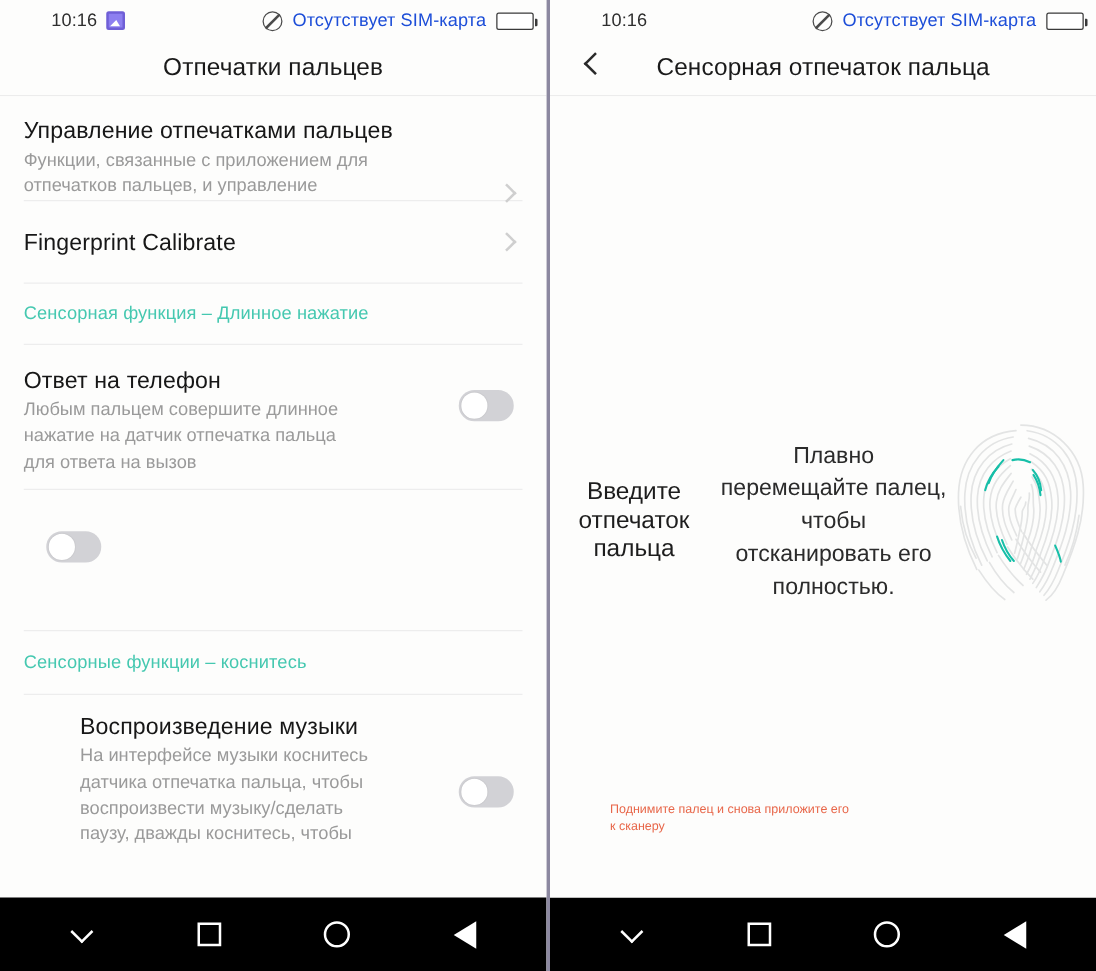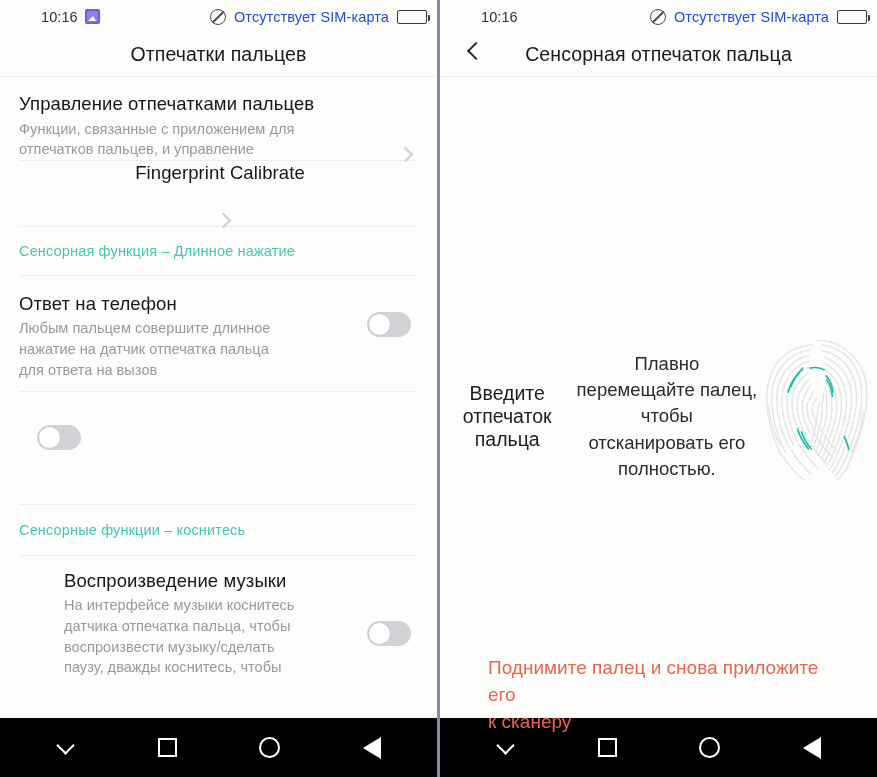--- a/index.html
+++ b/index.html
@@ -110,21 +110,21 @@
     background: #d2d2d6; position: relative; margin-left: 18px; margin-right: 10px;
   }
   .toggle-knob {
     position: absolute; left: 2px; top: 2px;
     width: 21px; height: 21px; border-radius: 50%;
     background: #ffffff; box-shadow: 0 0 1px rgba(0,0,0,.18);
   }
 
   
   .r-manage  { height: 83px; align-items: flex-end; padding-top: 13px; }
-  .r-calib   { height: 65px; flex-direction: column; }
+  .r-calib   { height: 65px; }
   .sh-1      { height: 48px; }
   .r-answer  { height: 115px; align-items: flex-start; padding-top: 16px; }
   .r-photo   { height: 112px; align-items: flex-start; padding-top: 13px; }
   .sh-2      { height: 50px; }
   .r-music   { height: 120px; align-items: flex-start; padding-top: 13px; margin-left: 45px; }
   .r-manage .chevron-r, .r-answer .toggle, .r-photo .toggle { margin-top: 20px; }
   .r-music .toggle { margin-top: 52px; }
 
   
   .enroll { flex: 1 1 auto; position: relative; background: #fdfdfc;
@@ -132,22 +132,22 @@
   .enroll-title {
     margin-top: 37px; font-size: 19.5px; color: #1d1d1d; text-align: center;
   }
   .enroll-sub {
     margin-top: 38px; font-size: 18.5px; color: #2b2b2b;
     line-height: 1.42; text-align: center; width: 330px;
   }
   .fp-wrap { margin-top: 22px; width: 210px; height: 262px; }
   .fp-wrap svg { width: 100%; height: 100%; display: block; }
   .enroll-warn {
-    position: absolute; left: 48px; top: 578px; width: 340px;
-    font-size: 19px; color: #e8674a; line-height: 1.42;
+    position: absolute; left: 48px; top: 564px; width: 340px;
+    font-size: 10px; color: #e8674a; line-height: 1.42;
   }
 
   
   .navbar {
     flex: 0 0 59px; height: 59px; background: #000000;
     display: flex; align-items: center; justify-content: space-around;
     padding: 0 14px;
   }
   .nav-btn { width: 46px; height: 46px; display: flex; align-items: center; justify-content: center; }
   .ic-chevdown { width: 13px; height: 13px; border-right: 2.4px solid #ffffff; border-bottom: 2.4px solid #ffffff; rotate: 45deg; margin-top:-5px; }

